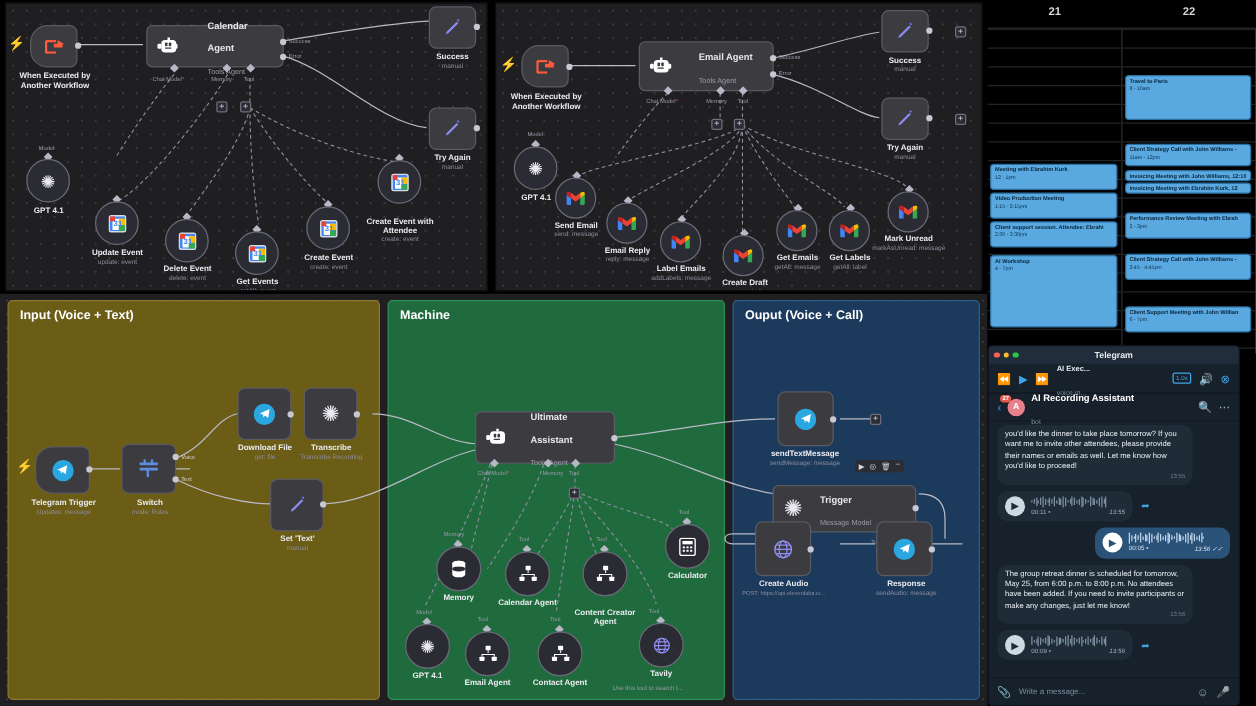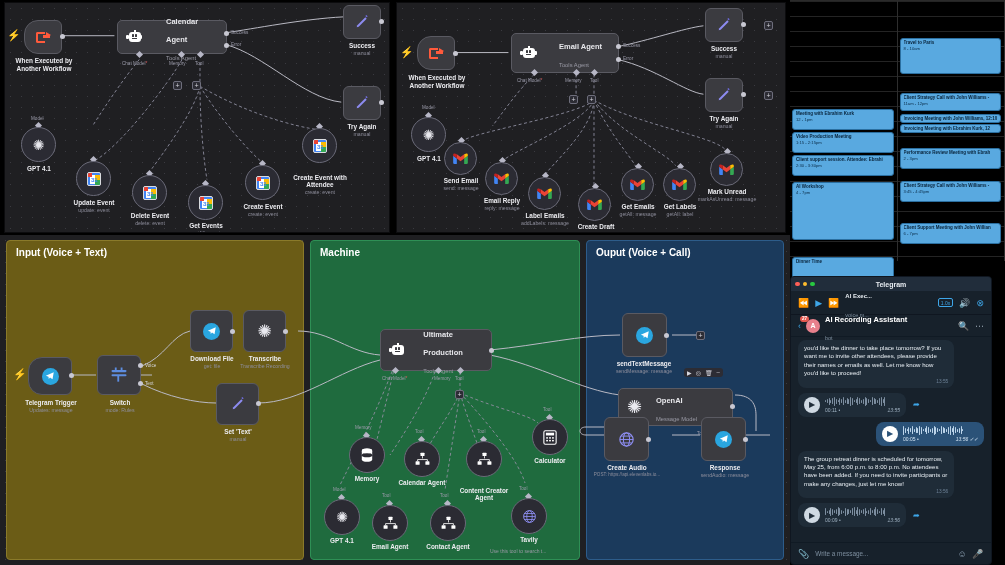--- a/index.html
+++ b/index.html
@@ -670,21 +670,21 @@
       <span class="robot">
         <span class="ant"></span>
           <span class="ear l"></span>
           <span class="ear r"></span>
         <span class="head"></span>
           <span class="eye e1"></span>
           <span class="eye e2"></span>
           <span class="mouth"></span>
       </span>
       <span style="margin-left:14px;">
-        <span class="ntitle">Ultimate Production</span><br>
+        <span class="ntitle">Ultimate Assistant</span><br>
         <span class="nsub">Tools Agent</span>
       </span>
     </div>
     <div class="port" style="left:489px; top:113px;"></div>
     <div class="dia" style="left:393px; top:133px;"></div>
     <div class="dia" style="left:436px; top:133px;"></div>
     <div class="dia" style="left:458px; top:133px;"></div>
     <div class="lbl req" style="left:382px; top:141px;">Chat Model</div>
     <div class="lbl" style="left:434px; top:141px;">Memory</div>
     <div class="lbl" style="left:455px; top:141px;">Tool</div>
@@ -820,21 +820,21 @@
     <div style="position:absolute; left:684px; top:133px; display:flex; gap:4px; background:#2c2c34; border-radius:3px; padding:1px 3px;">
       <span style="color:#d8d8e0; font-size:6px;">▶</span>
       <span style="color:#d8d8e0; font-size:6px;">◎</span>
       <span style="color:#d8d8e0; font-size:6px;">🗑</span>
       <span style="color:#d8d8e0; font-size:6px;">–</span>
     </div>
 
     <div class="node-rect" style="left:618px; top:153px; width:115px; height:38px;">
       <span class="oai" style="font-size:18px;">✺</span>
       <span style="margin-left:8px;">
-        <span class="ntitle">OpenAI</span><br>
+        <span class="ntitle">Trigger</span><br>
         <span class="nsub">Message Model</span>
       </span>
     </div>
     <div class="port" style="left:730px; top:169px;"></div>
     <div class="dia" style="left:703px; top:188px;"></div>
     <div class="lbl" style="left:697px; top:196px;">Tools</div>
     <div class="plusbox" style="left:701px; top:203px;">+</div>
 
     <div class="node-sq" style="left:604px; top:182px; width:45px; height:44px;">
       <svg width="17" height="17" viewBox="0 0 24 24">
@@ -857,20 +857,24 @@
       </span>
     </div>
     <div class="port" style="left:743px; top:202px;"></div>
     <div class="cap" style="left:690px; top:229px; width:70px;">
       <span>Response</span>
       <span class="sub">sendAudio: message</span>
     </div>
   </div>
 
   <div id="calendar">
+    <div class="cal-head">
+      <div class="cal-col-head">21</div>
+      <div class="cal-col-head">22</div>
+    </div>
     <div class="cal-body">
       <div class="cal-col" id="cal-col-0">
           <div class="cal-grid-line" style="top: 0px;"></div>
           <div class="cal-grid-line" style="top: 15px;"></div>
           <div class="cal-grid-line" style="top: 30px;"></div>
           <div class="cal-grid-line" style="top: 45px;"></div>
           <div class="cal-grid-line" style="top: 60px;"></div>
           <div class="cal-grid-line" style="top: 75px;"></div>
           <div class="cal-grid-line" style="top: 90px;"></div>
           <div class="cal-grid-line" style="top: 105px;"></div>

